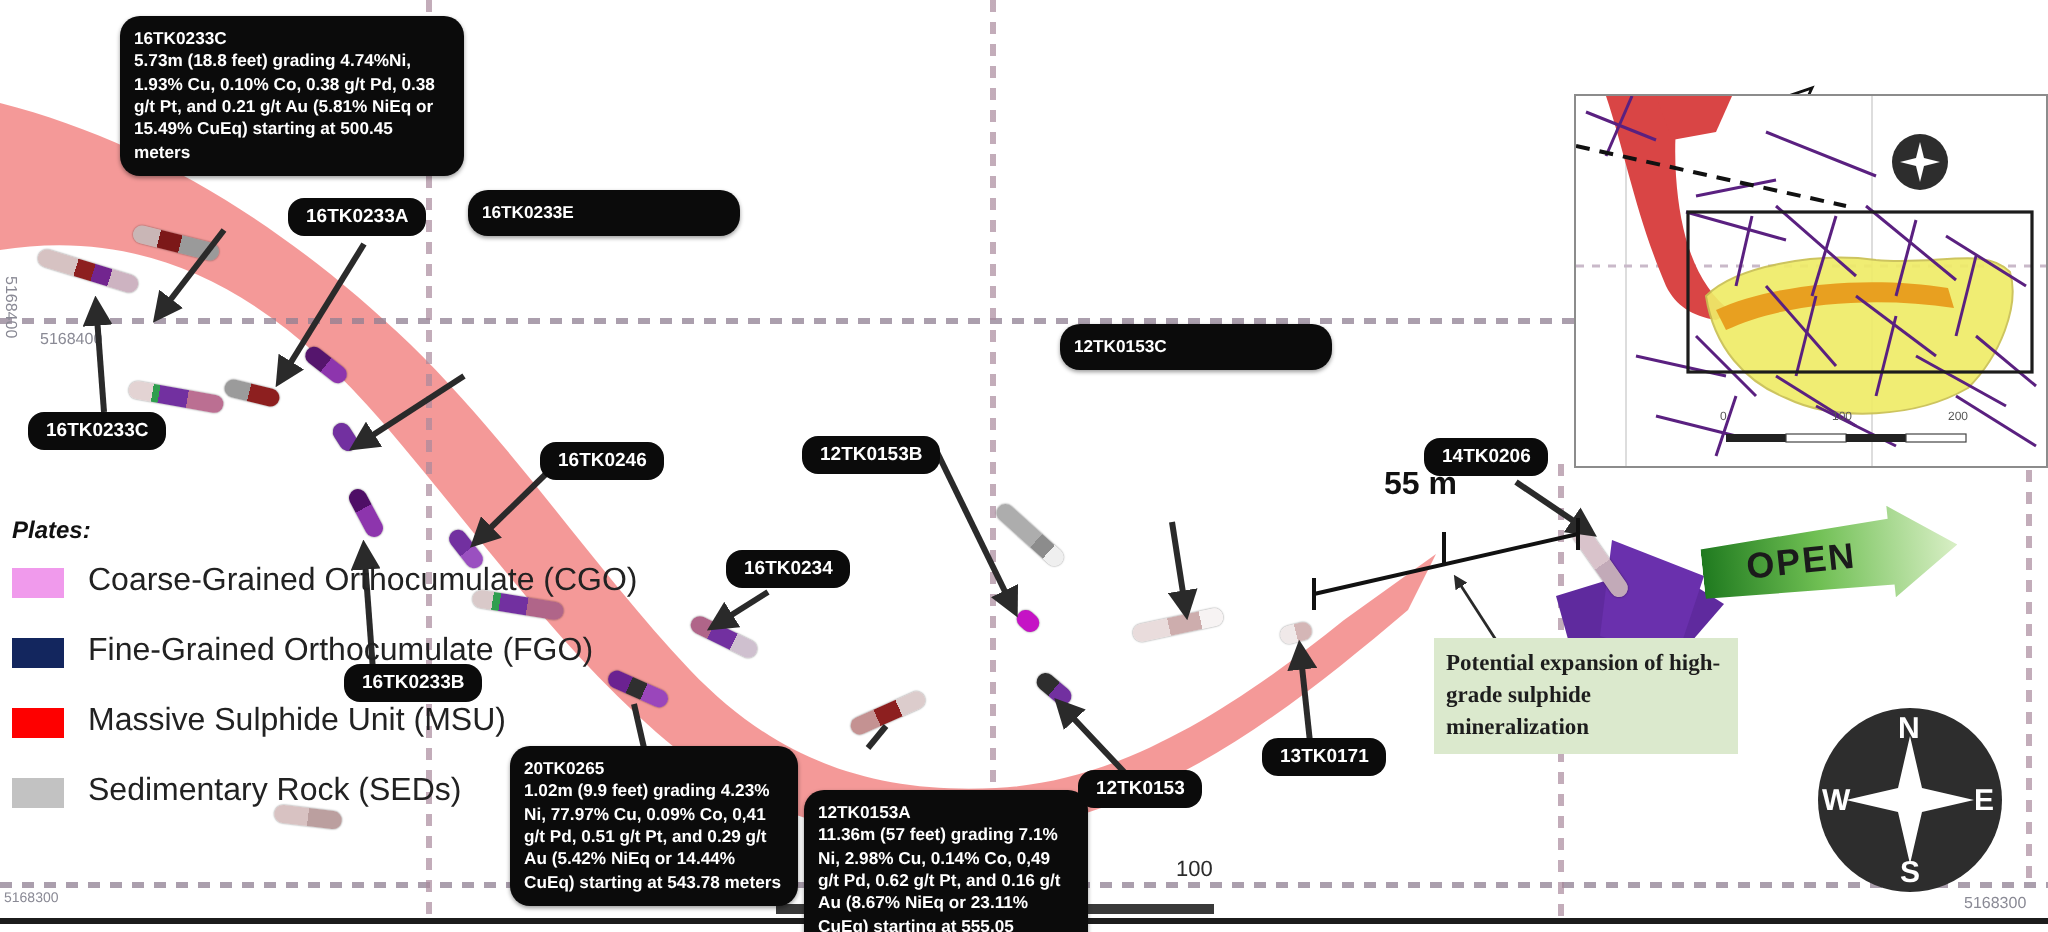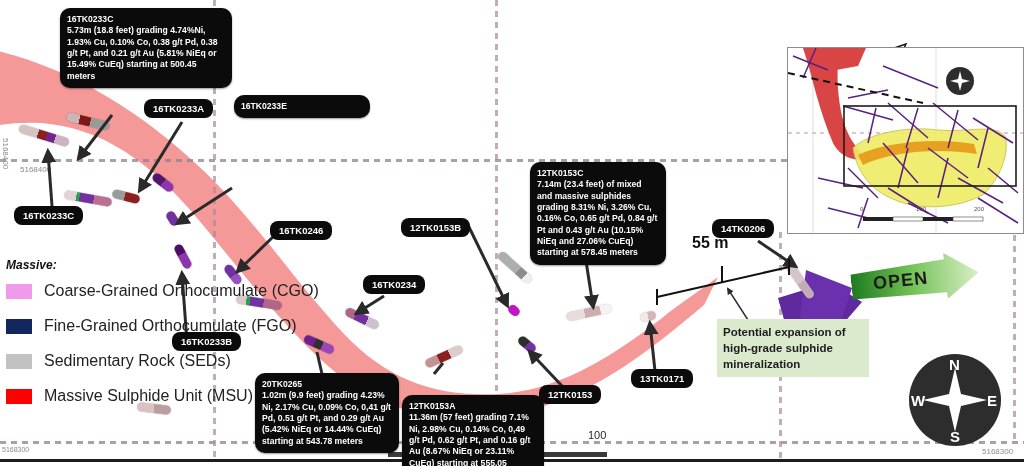--- a/index.html
+++ b/index.html
@@ -37,21 +37,21 @@
   .legend-swatch{width:26px;height:15px;margin-right:12px;flex:0 0 auto;}
   .legend-text{font-size:16px;color:#222;white-space:nowrap;}
 
   
   #measure-label{position:absolute;left:692px;top:234px;font-size:16px;font-weight:bold;
                  color:#111;z-index:5;}
 
   
   #expansion-note{position:absolute;left:717px;top:319px;width:140px;background:#dbe9cd;
                   color:#1d1d1d;font-size:11.5px;font-weight:bold;line-height:1.4;
-                  padding:5px 6px;z-index:6;}
+                  padding:5px 6px;z-index:6;font-family:Liberation Serif, serif;}
 
   
   #open-arrow{position:absolute;left:851px;top:256px;width:128px;height:46px;
               transform:rotate(-6deg);z-index:6;
               background:linear-gradient(90deg,#1f7a1f 0%,#6fbf53 45%,#d9efc6 100%);
               clip-path:polygon(0 26%,74% 14%,74% 0,100% 50%,74% 100%,74% 86%,0 80%);
               display:flex;align-items:center;}
   #open-arrow span{margin-left:22px;font-size:18px;font-weight:bold;color:#1b1b1b;
                    letter-spacing:1px;}
 
@@ -157,58 +157,57 @@
 
   <div class="callout" style="left:60px;top:8px;width:158px">
     <span class="cid">16TK0233C</span>
     <span>5.73m (18.8 feet) grading 4.74%Ni, 1.93% Cu, 0.10% Co, 0.38 g/t Pd, 0.38 g/t Pt, and 0.21 g/t Au (5.81% NiEq or 15.49% CuEq) starting at 500.45 meters</span>
   </div>
   <div class="callout" style="left:234px;top:95px;width:122px">
     <span class="cid">16TK0233E</span>
   </div>
   <div class="callout" style="left:530px;top:162px;width:122px">
     <span class="cid">12TK0153C</span>
-    <span>7.14m (23.4 feet) of mixed and massive sulphides grading 8.31% Ni, 3.26% Cu, 0.16% Co, 0.65 g/t Pd, 0.84 g/t Pt and 0.43 g/t Au (10.15% NiEq and 27.06% CuEq) starting at 578.45 meters</span>
   </div>
   <div class="callout" style="left:255px;top:373px;width:130px">
     <span class="cid">20TK0265</span>
-    <span>1.02m (9.9 feet) grading 4.23% Ni, 2.17% Cu, 0.09% Co, 0,41 g/t Pd, 0.51 g/t Pt, and 0.29 g/t Au (5.42% NiEq or 14.44% CuEq) starting at 543.78 meters</span>
+    <span>1.02m (9.9 feet) grading 4.23% Ni, 77.97% Cu, 0.09% Co, 0,41 g/t Pd, 0.51 g/t Pt, and 0.29 g/t Au (5.42% NiEq or 14.44% CuEq) starting at 543.78 meters</span>
   </div>
   <div class="callout" style="left:402px;top:395px;width:128px">
     <span class="cid">12TK0153A</span>
     <span>11.36m (57 feet) grading 7.1% Ni, 2.98% Cu, 0.14% Co, 0,49 g/t Pd, 0.62 g/t Pt, and 0.16 g/t Au (8.67% NiEq or 23.11% CuEq) starting at 555.05 meters</span>
   </div>
 
   <div class="hole-label" style="left:14px;top:206px">16TK0233C</div>
   <div class="hole-label" style="left:144px;top:99px">16TK0233A</div>
   <div class="hole-label" style="left:172px;top:332px">16TK0233B</div>
   <div class="hole-label" style="left:270px;top:221px">16TK0246</div>
   <div class="hole-label" style="left:363px;top:275px">16TK0234</div>
   <div class="hole-label" style="left:401px;top:218px">12TK0153B</div>
   <div class="hole-label" style="left:539px;top:385px">12TK0153</div>
   <div class="hole-label" style="left:631px;top:369px">13TK0171</div>
   <div class="hole-label" style="left:712px;top:219px">14TK0206</div>
 
   <div id="legend">
-    <div class="title">Massive:</div>
+    <div class="title">Plates:</div>
     <div class="legend-row">
       <div class="legend-swatch" style="background: rgb(240, 154, 236);"></div>
       <div class="legend-text">Coarse-Grained Orthocumulate (CGO)</div>
     </div>
     <div class="legend-row">
       <div class="legend-swatch" style="background: rgb(19, 38, 94);"></div>
       <div class="legend-text">Fine-Grained Orthocumulate (FGO)</div>
     </div>
     <div class="legend-row">
+      <div class="legend-swatch" style="background: rgb(254, 0, 0);"></div>
+      <div class="legend-text">Massive Sulphide Unit (MSU)</div>
+    </div>
+    <div class="legend-row">
       <div class="legend-swatch" style="background: rgb(194, 194, 194);"></div>
       <div class="legend-text">Sedimentary Rock (SEDs)</div>
-    </div>
-    <div class="legend-row">
-      <div class="legend-swatch" style="background: rgb(254, 0, 0);"></div>
-      <div class="legend-text">Massive Sulphide Unit (MSU)</div>
     </div>
   </div>
 
   <div id="expansion-note">Potential expansion of high-grade sulphide mineralization</div>
 
   <div id="open-arrow">
     <span>OPEN</span>
   </div>
 
   <div class="sb-label" style="left:331px;top:429px">0</div>

